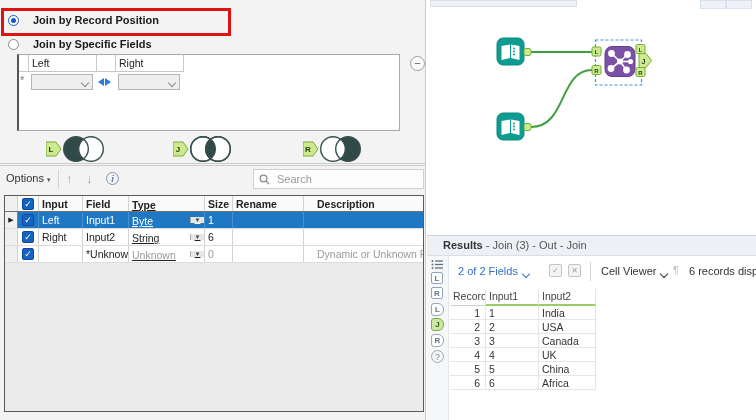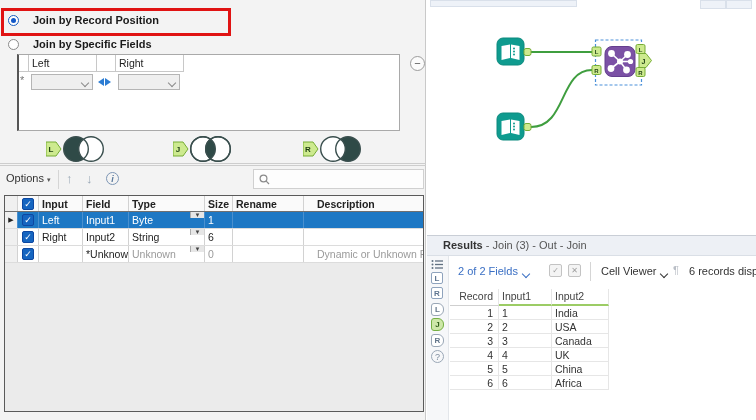--- a/index.html
+++ b/index.html
@@ -40,21 +40,21 @@
   #search-box input::placeholder{color:#9a9a9a;}
 
   
   #grid{position:absolute;left:4px;top:195px;width:420px;height:217px;border:1px solid #5a5a5a;background:#ebebeb;box-sizing:border-box;overflow:hidden;}
   .grow{display:flex;height:17px;background:#fff;border-bottom:1px solid #dcdcdc;font-size:10.5px;align-items:stretch;box-sizing:border-box;}
   .grow.ghead{height:16px;background:#fafafa;border-bottom:1px solid #707070;font-weight:bold;}
   .gcell{border-right:1px solid #d2d2d2;padding:2px 0 0 3px;white-space:nowrap;overflow:hidden;box-sizing:border-box;}
   .c-sel{width:13px;padding:0;text-align:center;background:#f0f0f0;color:#222;font-size:7px;line-height:15px;}
   .c-chk{width:21px;display:flex;align-items:center;justify-content:center;padding:0;}
   .c-input{width:44px;}.c-field{width:46px;}
-  .c-type{width:76px;display:flex;padding:0;align-items:flex-start;}
+  .c-type{width:76px;display:flex;padding:0;align-items:center;text-decoration:underline;}
   .c-type .tlabel{padding:2px 0 0 3px;flex:1;overflow:hidden;}
   .dd-btn{width:13px;background:#e6e6e6;border-left:1px solid #adadad;color:#444;font-size:6px;display:flex;align-items:center;justify-content:center;flex:none;}
   .c-size{width:28px;}.c-rename{width:71px;}
   .c-desc{flex:1;border-right:none;margin-left:10px;}
   .grow.rowsel{background:var(--selection-blue);color:#fff;}
   .grow.rowsel .gcell{border-right-color:#4a90cf;}
   .cb{width:12px;height:12px;background:var(--checkbox-blue);border:1px solid #0d47a1;border-radius:2px;color:#fff;font-size:9px;line-height:10px;text-align:center;box-sizing:border-box;}
   .muted{color:#9a9a9a;}
 
   
@@ -78,21 +78,21 @@
   #pilcrow{position:absolute;left:224px;top:8px;color:#b9bec6;font-size:11px;}
   #records-label{position:absolute;left:240px;top:9px;color:#333;white-space:nowrap;}
 
   
   #rtable{position:absolute;left:23px;top:53px;font-size:10.5px;color:#333;}
   .rt-row{display:flex;height:14px;line-height:14px;}
   .rt-row.head{height:17px;line-height:15px;color:#444;}
   .rc{box-sizing:border-box;border-right:1px solid #e6e6e6;border-bottom:1px solid #e6e6e6;padding:0 3px;overflow:hidden;white-space:nowrap;}
   .rt-row.head .rc{border-bottom:1px solid #cfcfcf;}
   .rt-row.head .rc.grn{border-bottom:2px solid var(--results-green);}
-  .rc.rec{width:49px;text-align:right;padding-right:5px;}
+  .rc.rec{width:36px;text-align:right;padding-right:5px;}
   .rc.in1{width:53px;}
   .rc.in2{width:57px;}
 </style>
 </head>
 <body>
 
 <div id="screen">
 
   <div id="left-panel">
 
@@ -163,20 +163,21 @@
       </span>
       <span class="vsep" style="left:58px;"></span>
       <span class="tb-ico" style="left:66px;">↑</span>
       <span class="tb-ico" style="left:86px;">↓</span>
       <span id="info-icon">i</span>
       <div id="search-box">
         <svg width="11" height="11">
           <circle cx="4.5" cy="4.5" r="3.4" fill="none" stroke="#8a8a8a" stroke-width="1.2"></circle>
           <line x1="7.2" y1="7.2" x2="10" y2="10" stroke="#8a8a8a" stroke-width="1.2"></line>
         </svg>
+        <input type="text" placeholder="Search" style="">
       </div>
     </div>
 
     <div id="grid">
       <div class="grow ghead">
         <div class="gcell c-sel"></div>
         <div class="gcell c-chk">
             <span class="cb">✓</span>
           </div>
         <div class="gcell c-input">Input</div>

